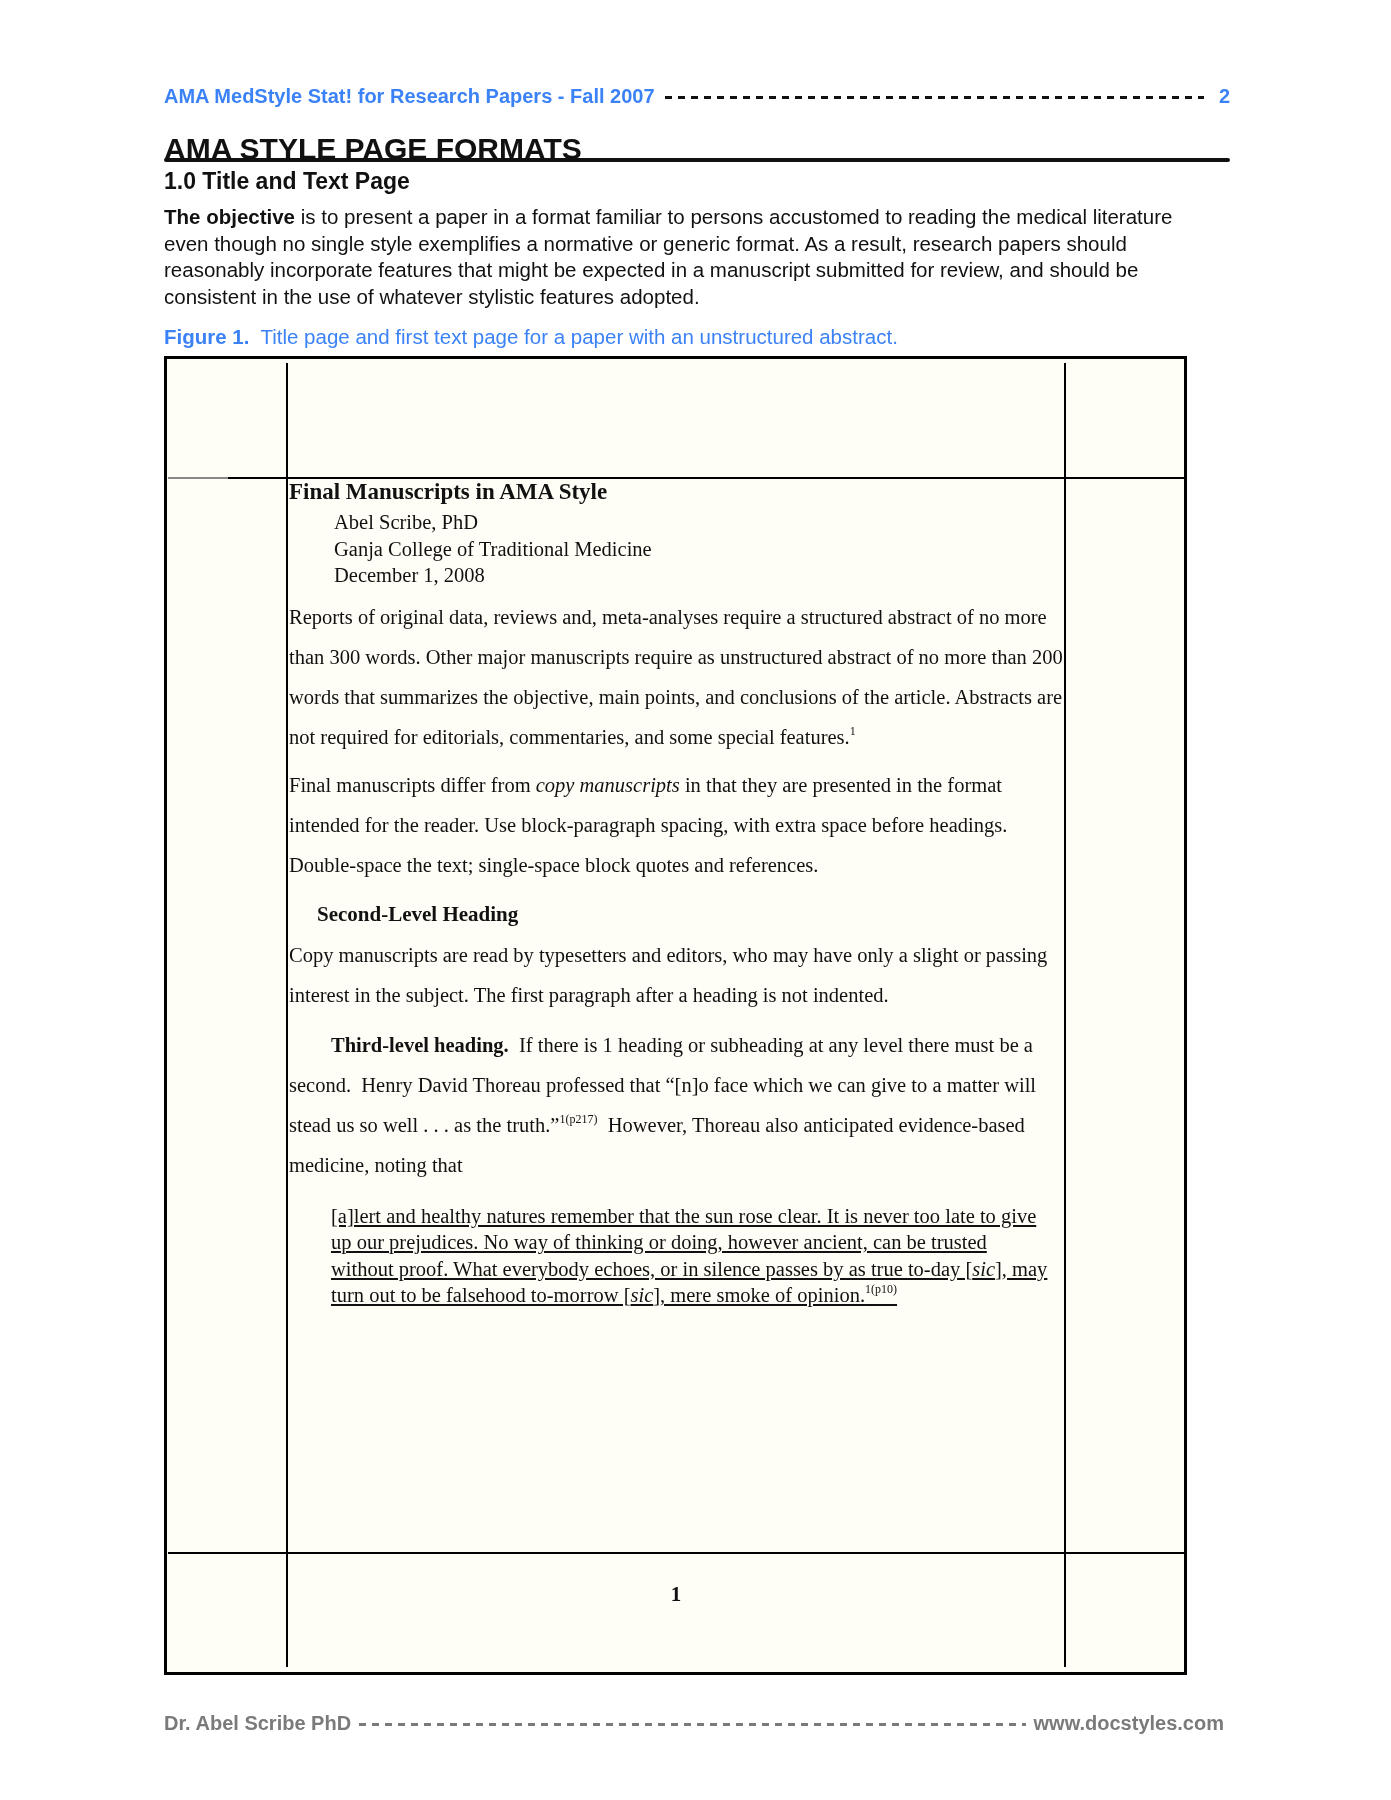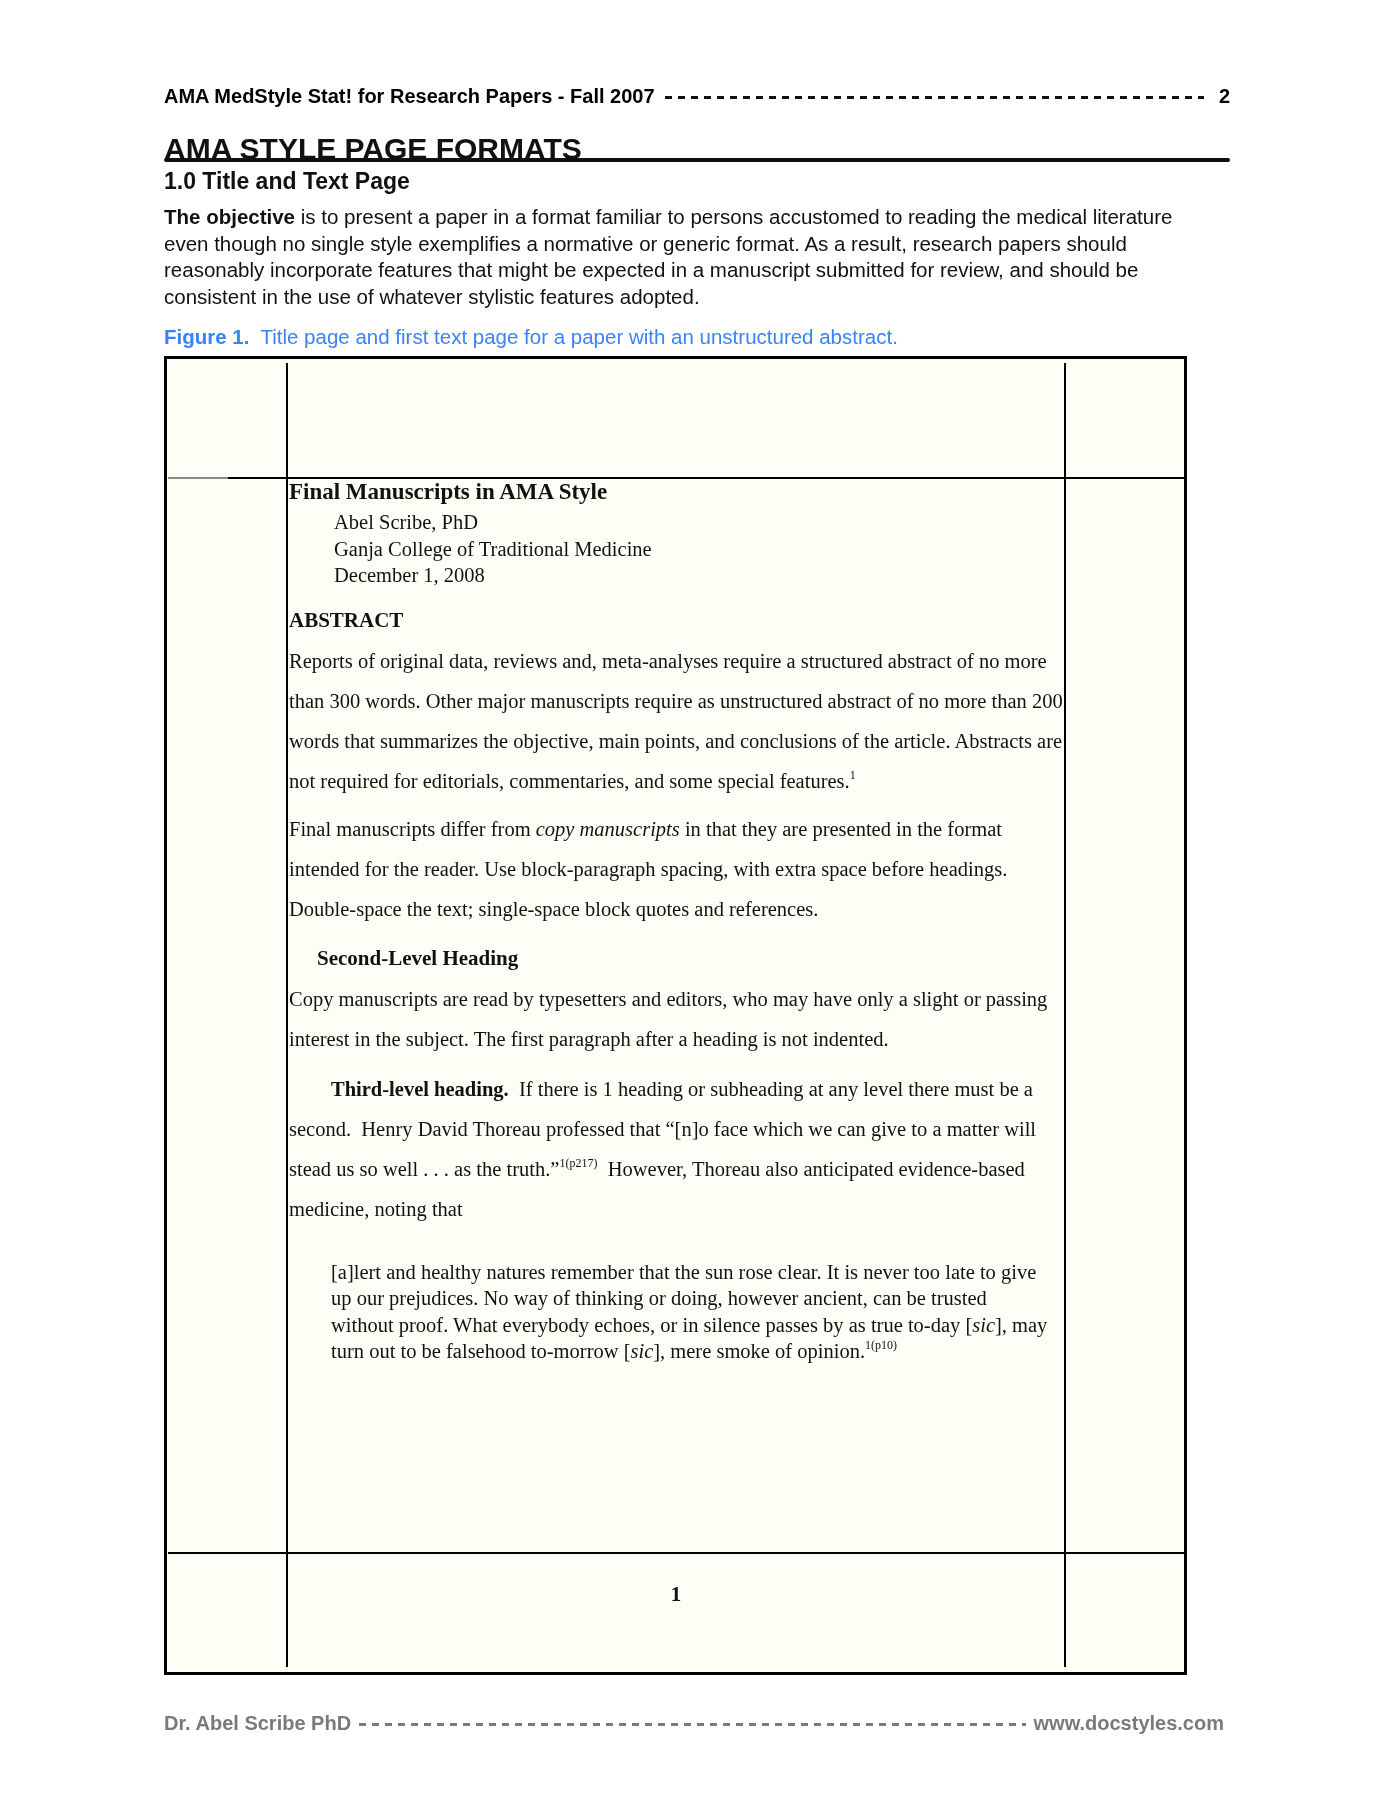--- a/index.html
+++ b/index.html
@@ -2,21 +2,21 @@
 <html><head>
 <meta charset="utf-8">
 <style>
   html, body { margin: 0; padding: 0; background: #ffffff; }
   body { width: 1391px; height: 1800px; position: relative; overflow: hidden; }
   .sans { font-family: "Liberation Sans", "DejaVu Sans", sans-serif; }
   .serif { font-family: "Liberation Serif", "DejaVu Serif", serif; }
 
   #running-header {
     position: absolute; left: 164px; top: 83px; width: 1066px; height: 26px;
-    font-size: 20px; font-weight: bold; color: #000000; display: flex; align-items: center;
+    font-size: 20px; font-weight: bold; color: #3b82f6; display: flex; align-items: center;
     white-space: nowrap;
   }
   #running-header .title { flex: none; }
   #running-header .leader {
     flex: 1; margin: 0 14px 0 10px; height: 3px; align-self: center; margin-top: 3px;
     background-image: repeating-linear-gradient(to right, #111 0 7px, transparent 7px 13px);
   }
   #running-header .pgnum { flex: none; width: 12px; text-align: right; }
 
   #section-title {
@@ -50,21 +50,21 @@
     font-size: 20.5px;
   }
   #ms .ms-title { font-size: 23px; font-weight: bold; line-height: 34px; margin-top: 3px; }
   #ms .ms-meta { font-size: 20.5px; line-height: 26.5px; padding-left: 45px; }
   #ms .h1 { font-weight: bold; font-size: 21px; margin-top: 18px; line-height: 26px; }
   #ms .h2 { font-weight: bold; font-size: 21px; margin-top: 16px; line-height: 26px; padding-left: 28px; }
   #ms .dbl { line-height: 40px; margin: 8px 0 0 0; }
   #ms .dbl .ind { display: inline-block; width: 42px; }
   #ms sup { font-size: 12px; vertical-align: 9px; line-height: 0; }
   #ms .block {
-    margin: 30px 0 0 42px; width: 720px; line-height: 26.5px;
+    margin: 18px 0 0 42px; width: 720px; line-height: 26.5px; text-decoration: underline;
   }
   #ms i { font-style: italic; }
   #ms b { font-weight: bold; }
 
   #ms-pagenum {
     position: absolute; left: 287px; width: 778px; top: 1582px; text-align: center;
     font-size: 21px; font-weight: bold; color: #111;
   }
 
   #running-footer {
@@ -101,21 +101,20 @@
 <div class="hline" style="left:228px; top:477px; width:956px;"></div>
 <div class="hline" style="left:168px; top:477px; width:60px; background:#888;"></div>
 <div class="hline" style="left:168px; top:1552px; width:1016px;"></div>
 
 <div id="ms" class="serif">
   <div class="ms-title">Final Manuscripts in AMA Style</div>
   <div class="ms-meta">Abel Scribe, PhD</div>
   <div class="ms-meta">Ganja College of Traditional Medicine</div>
   <div class="ms-meta">December 1, 2008</div>
 
-  <div class="h1">ABSTRACT</div>
   <p class="dbl"><span>Reports of original data, reviews and, meta-analyses require a structured abstract of no more than 300 words. Other major manuscripts require as unstructured abstract of no more than 200 words that summarizes the objective, main points, and conclusions of the article. Abstracts are not required for editorials, commentaries, and some special features.</span><sup>1</sup></p>
 
   <p class="dbl"><span>Final manuscripts differ from </span><i>copy manuscripts</i><span> in that they are presented in the format intended for the reader. Use block-paragraph spacing, with extra space before headings. Double-space the text; single-space block quotes and references.</span></p>
 
   <div class="h2">Second-Level Heading</div>
   <p class="dbl">Copy manuscripts are read by typesetters and editors, who may have only a slight or passing interest in the subject. The first paragraph after a heading is not indented.</p>
 
   <p class="dbl" style="margin-top:10px; white-space:pre-wrap;"><span class="ind"></span><b>Third-level heading.</b><span>  If there is 1 heading or subheading at any level there must be a second.  Henry David Thoreau professed that “[n]o face which we can give to a matter will stead us so well . . . as the truth.”</span><sup>1(p217)</sup><span>  However, Thoreau also anticipated evidence-based medicine, noting that</span></p>
 
   <p class="block"><span>[a]lert and healthy natures remember that the sun rose clear.  It is never too late to give up our prejudices.  No way of thinking or doing, however ancient, can be trusted without proof.  What everybody echoes, or in silence passes by as true to-day [</span><i>sic</i><span>], may turn out to be falsehood to-morrow [</span><i>sic</i><span>], mere smoke of opinion.</span><sup>1(p10)</sup></p>

